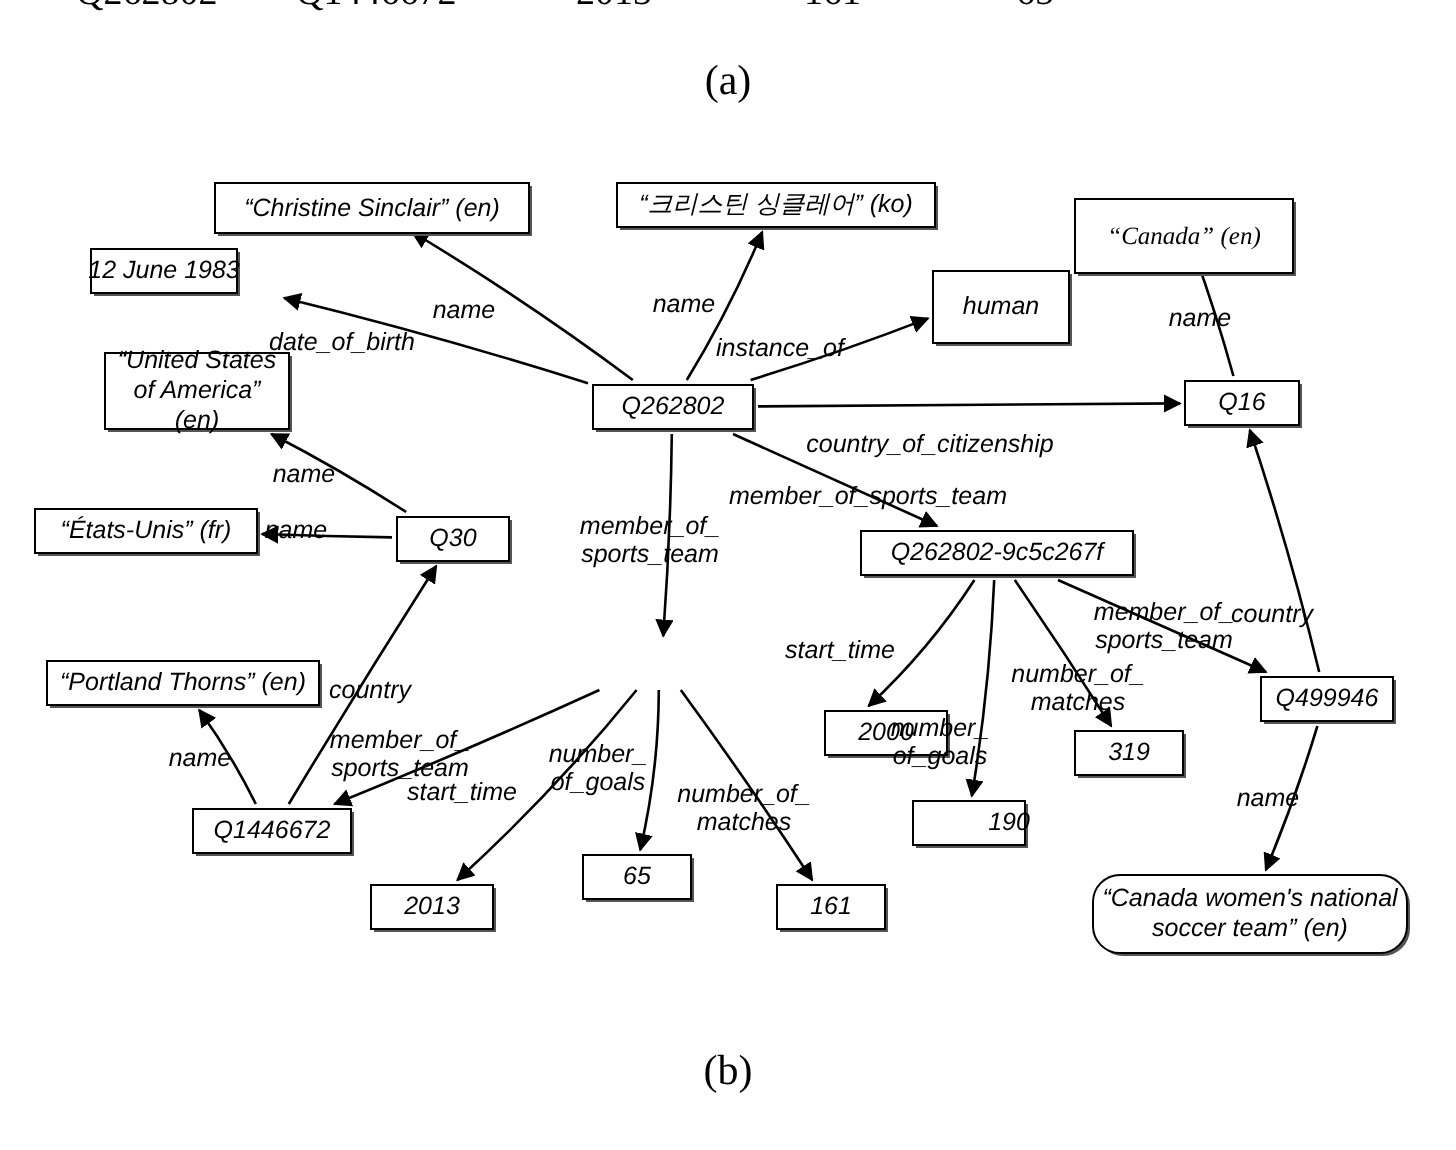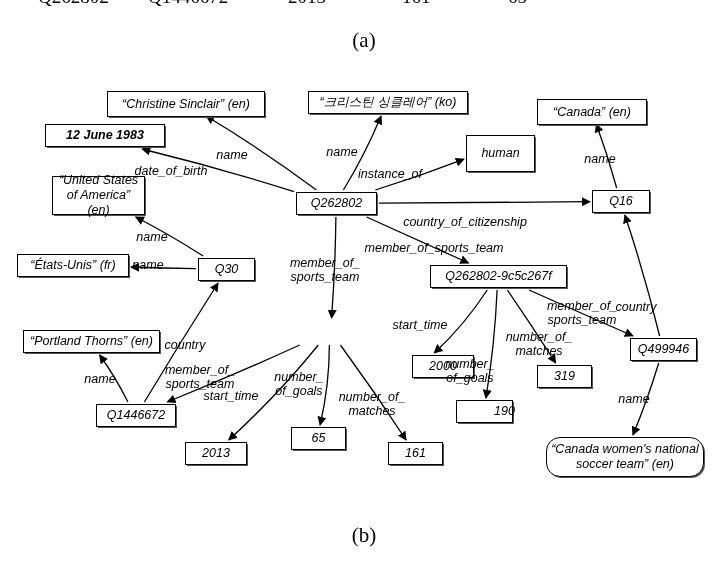--- a/index.html
+++ b/index.html
@@ -127,22 +127,22 @@
         <path d="M 329.4 345.0 Q 329.3 385.5 320.1 425.0" marker-end="url(#arrow)"></path>
         <path d="M 340.4 345.0 Q 374.5 391.6 406.1 440.0" marker-end="url(#arrow)"></path>
         <path d="M 487.2 290.0 Q 464.7 324.8 434.3 353.0" marker-end="url(#arrow)"></path>
         <path d="M 497.1 290.0 Q 494.8 344.3 485.9 398.0" marker-end="url(#arrow)"></path>
         <path d="M 507.4 290.0 Q 532.2 326.1 555.6 363.0" marker-end="url(#arrow)"></path>
         <path d="M 529.0 290.0 Q 581.1 312.8 633.0 336.0" marker-end="url(#arrow)"></path>
       </g>
   </svg>
 <div class="node" style="left: 107px; top: 91px; width: 158px; height: 26px;">“Christine Sinclair” (en)</div>
     <div class="node" style="left: 308px; top: 91px; width: 160px; height: 23px;">“크리스틴 싱클레어” (ko)</div>
-    <div class="node" style="left: 537px; top: 99px; width: 110px; height: 26px;">“Canada” (en)</div>
-    <div class="node" style="left: 45px; top: 124px; width: 120px; height: 23px; font-weight: bold;">12 June 1983</div>
+    <div class="node" style="left: 537px; top: 99px; width: 110px; height: 38px; font-family: Liberation Serif, serif;">“Canada” (en)</div>
+    <div class="node" style="left: 45px; top: 124px; width: 74px; height: 23px;">12 June 1983</div>
     <div class="node" style="left: 466px; top: 135px; width: 69px; height: 37px;">human</div>
     <div class="node wrap" style="left: 52px; top: 176px; width: 93px; height: 39px;">“United States of America” (en)</div>
     <div class="node" style="left: 296px; top: 192px; width: 81px; height: 23px;">Q262802</div>
     <div class="node" style="left: 592px; top: 190px; width: 58px; height: 23px;">Q16</div>
     <div class="node" style="left: 17px; top: 254px; width: 112px; height: 23px;">“États-Unis” (fr)</div>
     <div class="node" style="left: 198px; top: 258px; width: 57px; height: 23px;">Q30</div>
     <div class="node" style="left: 430px; top: 265px; width: 137px; height: 23px;">Q262802-9c5c267f</div>
     <div class="node" style="left: 23px; top: 330px; width: 137px; height: 23px;">“Portland Thorns” (en)</div>
     <div class="node" style="left: 630px; top: 338px; width: 67px; height: 23px;">Q499946</div>
     <div class="node" style="left: 392px; top: 355px; width: 62px; height: 23px; margin-left: 20px;">2000</div>

